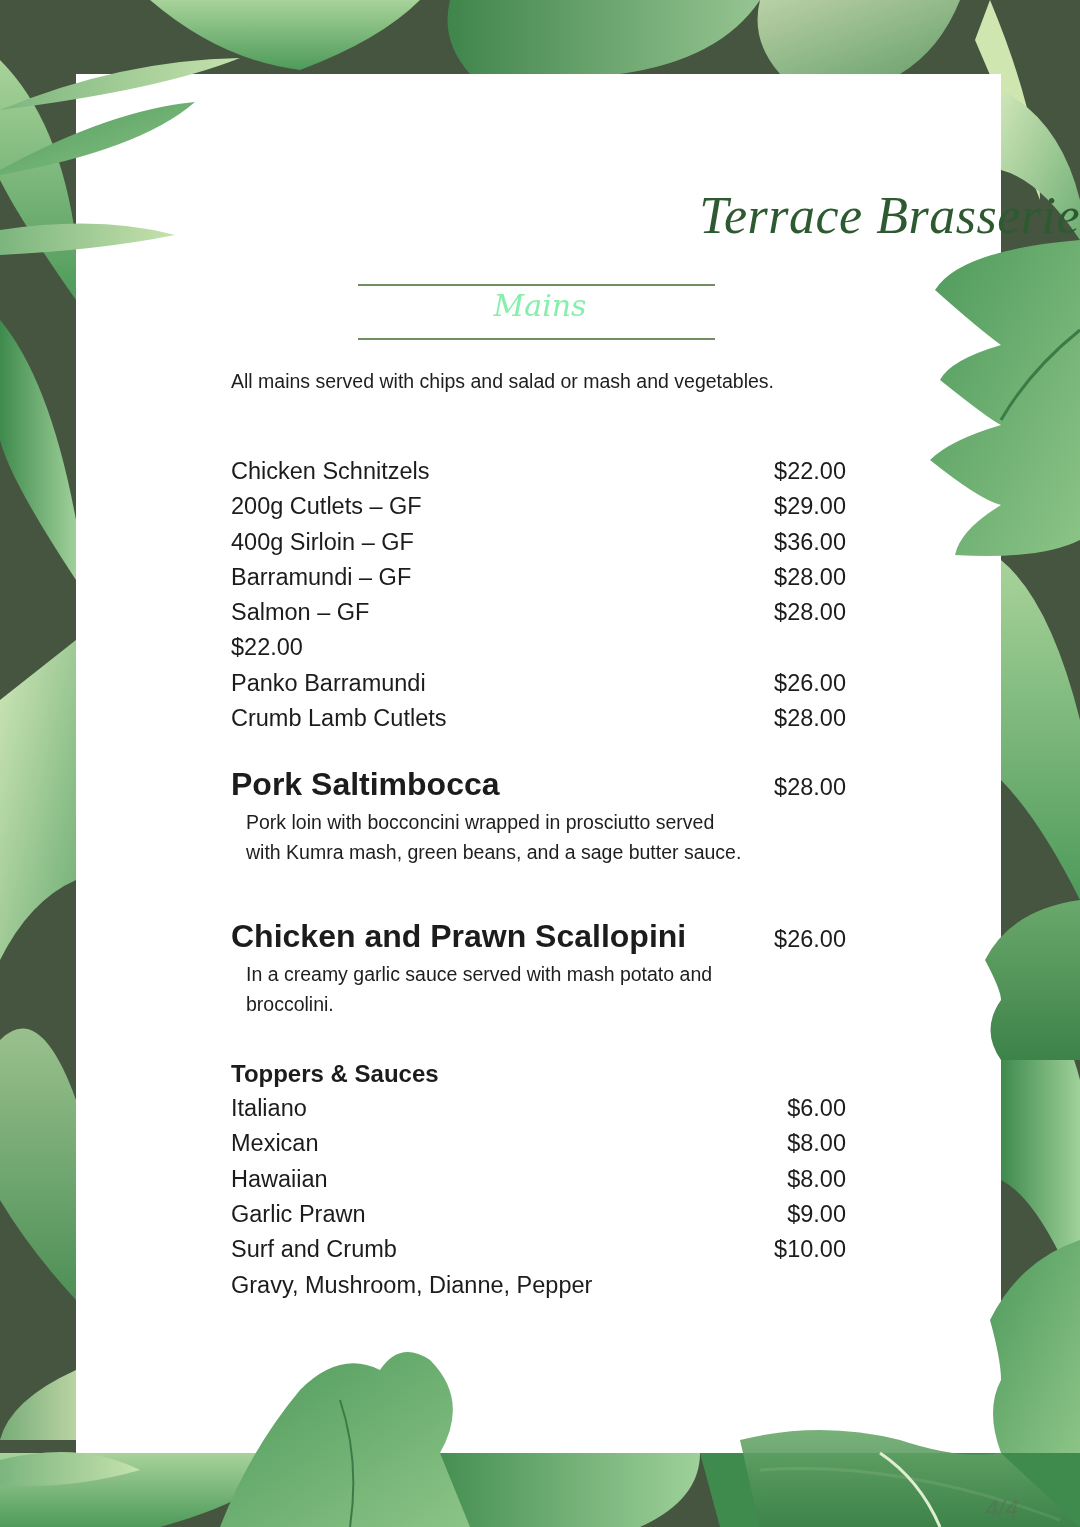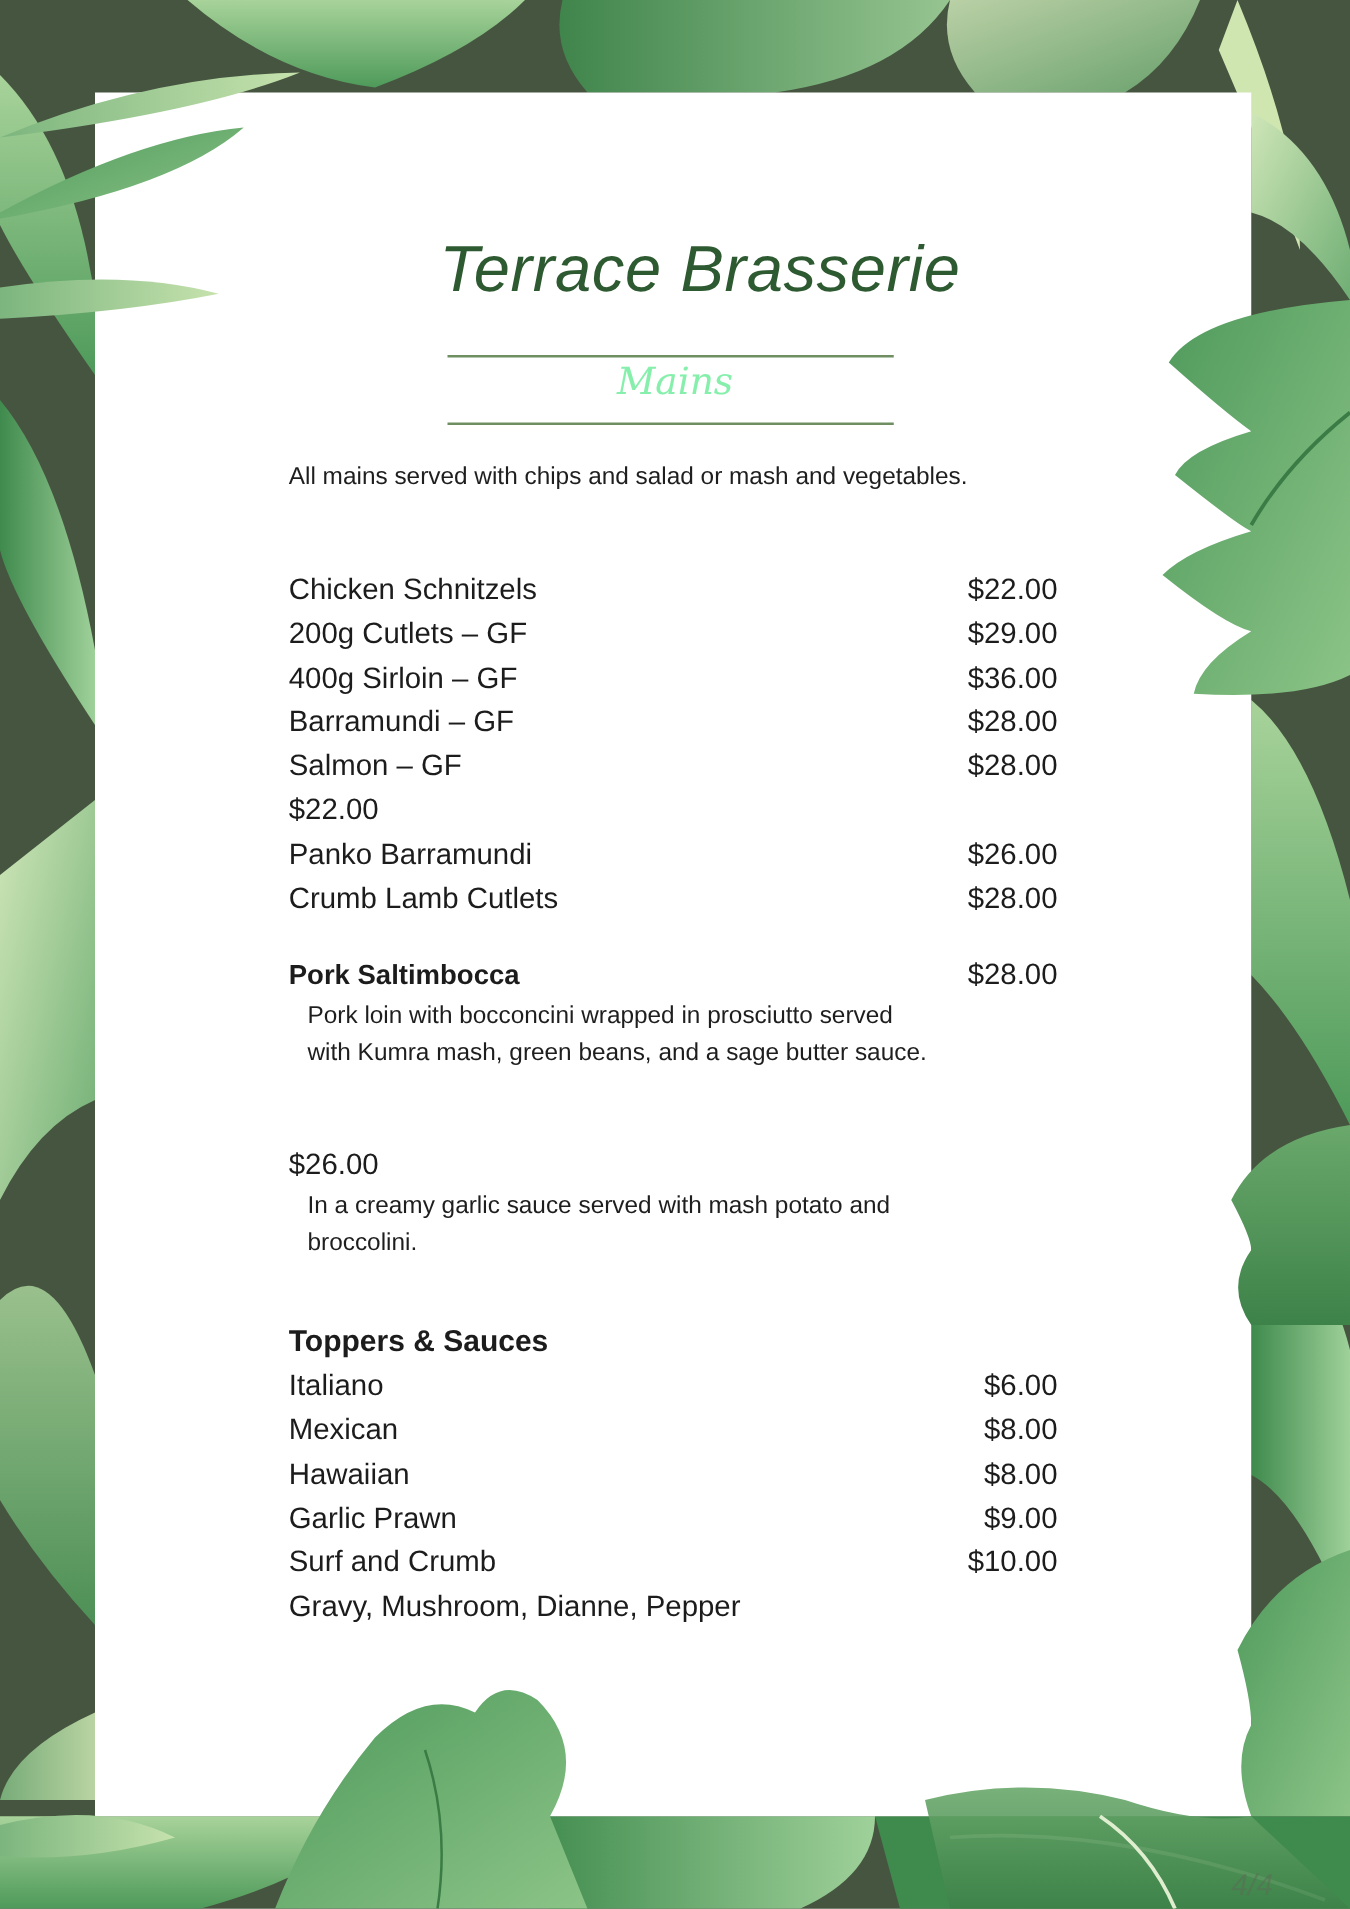--- a/index.html
+++ b/index.html
@@ -31,22 +31,22 @@
       width: 925px;
       height: 1379px;
       background: #ffffff;
       z-index: 2;
     }
 
     .title {
       position: absolute;
       left: 0; right: 0;
       top: 186px;
-      text-align: center;
-      font-family: Liberation Sans, sans-serif;
+      text-align: right;
+      font-family: Liberation Serif, serif;
       font-style: italic;
       font-size: 52px;
       color: #2e5a31;
       letter-spacing: 0.5px;
       z-index: 4;
       padding-left: 40px;
     }
     .rule {
       position: absolute;
       left: 358px;
@@ -101,21 +101,21 @@
       width: 615px;
       z-index: 4;
     }
     .feature .head {
       display: flex;
       justify-content: space-between;
       align-items: baseline;
     }
     .feature .name {
       font-weight: bold;
-      font-size: 22px;
+      font-size: 32px;
       text-align: right;
     }
     .feature .price {
       font-size: 23.5px;
     }
     .feature .desc {
       font-size: 19.5px;
       line-height: 30px;
       width: 500px;
       margin-top: 4px;
@@ -272,20 +272,21 @@
 <div class="feature feat-1">
   <div class="head">
     <span class="name">Pork Saltimbocca</span>
     <span class="price">$28.00</span>
   </div>
   <div class="desc">Pork loin with bocconcini wrapped in prosciutto served with Kumra mash, green beans, and a sage butter sauce.</div>
 </div>
 
 <div class="feature feat-2">
   <div class="head">
+    <span class="name">Chicken and Prawn Scallopini</span>
     <span class="price">$26.00</span>
   </div>
   <div class="desc">In a creamy garlic sauce served with mash potato and broccolini.</div>
 </div>
 
 <div class="toppers-title">Toppers &amp; Sauces</div>
 
 <div class="menu list-toppers">
   <div class="row">
     <span>Italiano</span>

